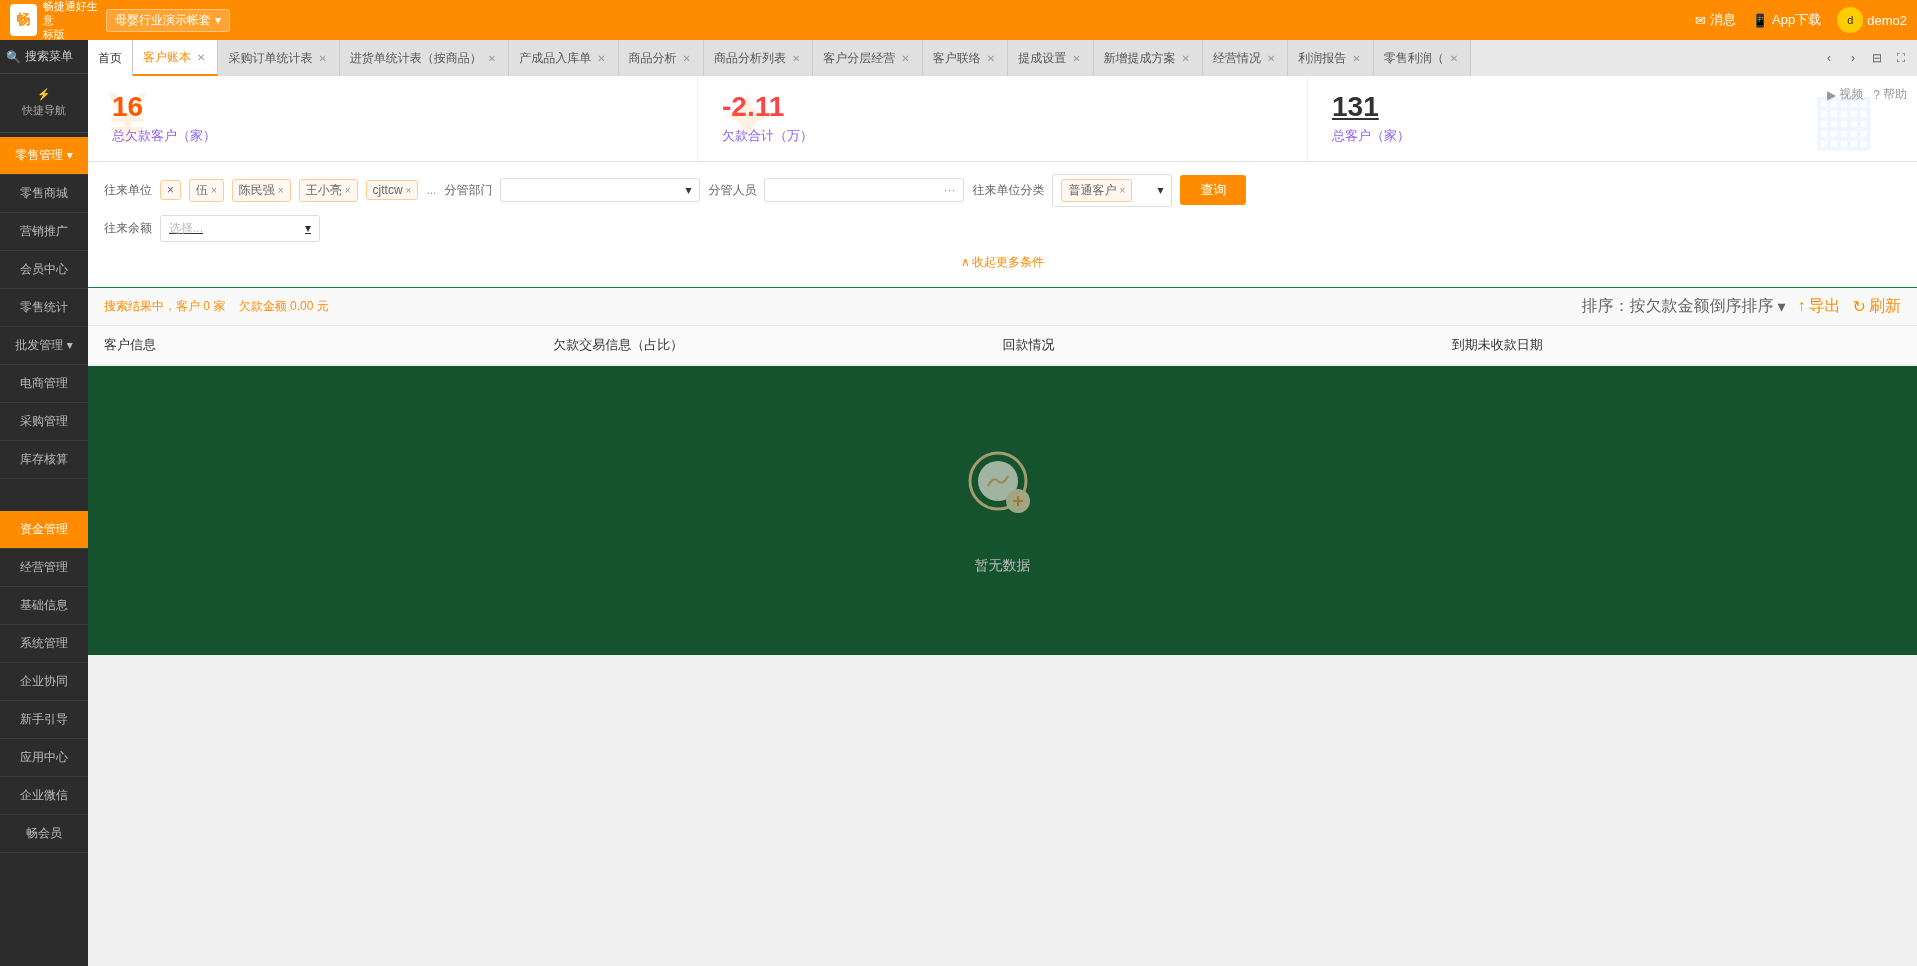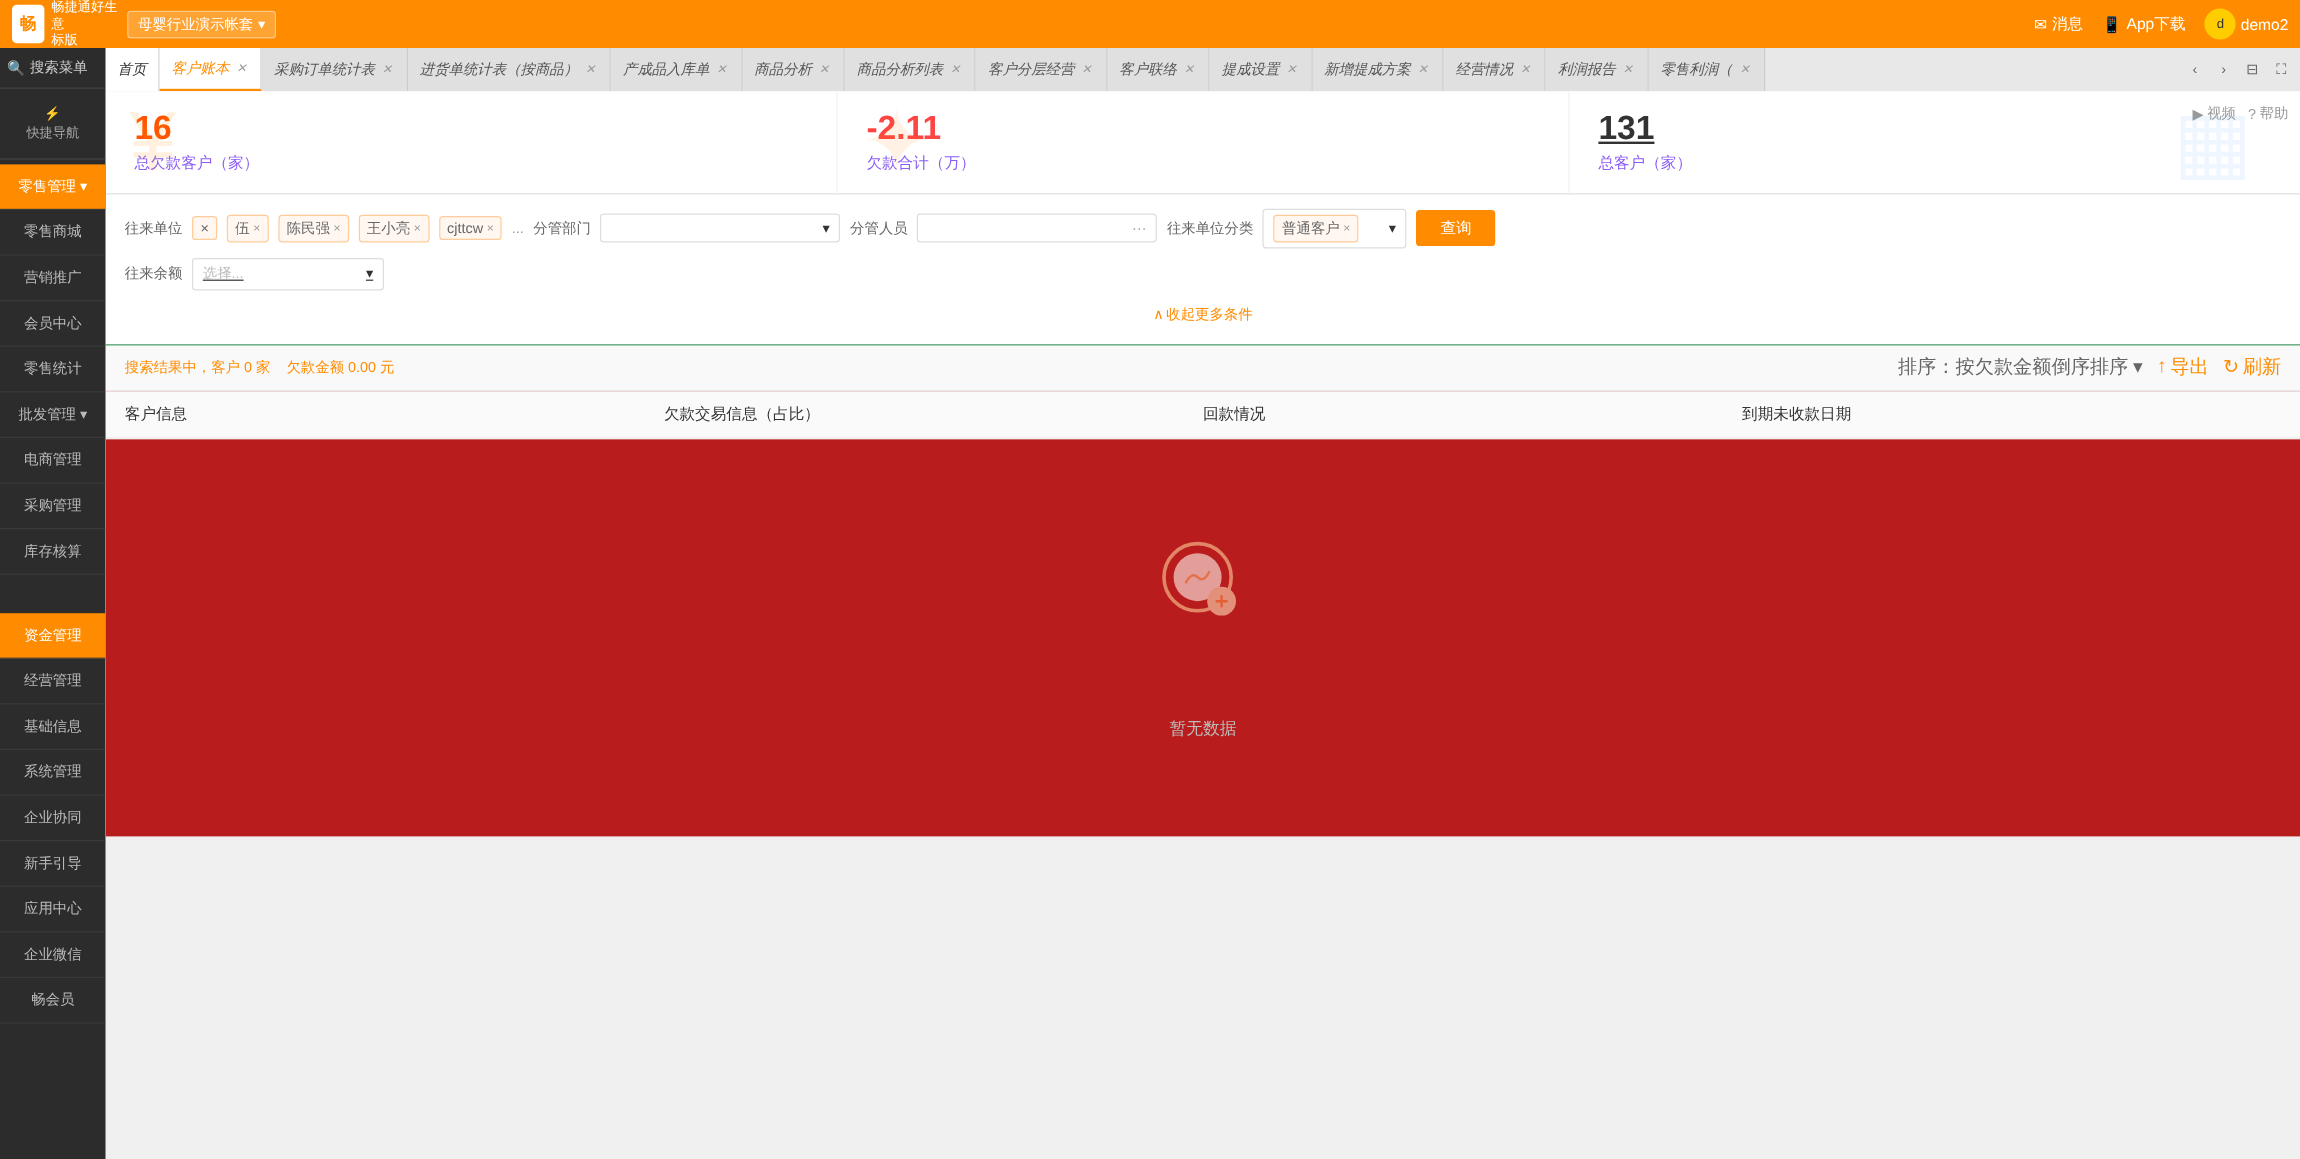--- a/index.html
+++ b/index.html
@@ -17,21 +17,21 @@
     
     .top-bar-logo { display: flex; align-items: center; gap: 6px; flex: 0 0 auto; width: 88px; }
     .logo-icon { width: 32px; height: 32px; background: white; border-radius: 4px; display: flex; align-items: center; justify-content: center; color: #ff8c00; font-size: 14px; font-weight: bold; }
     .logo-text { font-size: 11px; color: white; line-height: 1.3; }
     .top-bar-select { margin-left: 8px; background: rgba(255,255,255,0.2); border: 1px solid rgba(255,255,255,0.4); color: white; padding: 2px 8px; border-radius: 3px; cursor: pointer; display: flex; align-items: center; gap: 4px; }
     .top-bar-right { margin-left: auto; display: flex; align-items: center; gap: 16px; color: white; font-size: 13px; }
     .top-bar-right-item { display: flex; align-items: center; gap: 4px; cursor: pointer; }
     .avatar { width: 26px; height: 26px; border-radius: 50%; background: #ffcc00; display: flex; align-items: center; justify-content: center; color: #333; font-size: 11px; }
 
     
-    .tab { display: flex; align-items: center; padding: 0 10px; height: 36px; font-size: 12px; cursor: pointer; white-space: nowrap; border-right: 1px solid #ccc; gap: 4px; background: #e0e0e0; color: #555; flex-shrink: 0; font-style: italic; }
+    .tab { display: flex; align-items: center; padding: 0 10px; height: 36px; font-size: 12px; cursor: pointer; white-space: nowrap; border-right: 1px solid #ccc; gap: 4px; background: #e0e0e0; color: #555; flex-shrink: 0; }
     .tab.active { background: white; color: #ff8c00; border-bottom: 2px solid #ff8c00; }
     .tab.home { background: white; color: #333; }
     .tab-close { color: #999; font-size: 10px; cursor: pointer; padding: 0 2px; }
     .tabs-controls { display: flex; align-items: center; margin-left: auto; padding: 0 6px; gap: 4px; }
     .tabs-ctrl-btn { width: 20px; height: 20px; display: flex; align-items: center; justify-content: center; cursor: pointer; color: #666; font-size: 12px; }
 
     
     .sidebar-search { padding: 8px 6px; border-bottom: 1px solid #444; color: #ccc; font-size: 12px; display: flex; align-items: center; gap: 4px; cursor: pointer; }
     .sidebar-nav { padding: 6px 0; border-bottom: 1px solid #444; }
     .sidebar-nav-item { display: flex; align-items: center; justify-content: center; flex-direction: column; padding: 8px 4px; cursor: pointer; color: #aaa; font-size: 11px; gap: 2px; }
@@ -64,30 +64,30 @@
 
     
     .results-bar { display: flex; align-items: center; justify-content: space-between; padding: 8px 16px; background: #f9f9f9; border-bottom: 1px solid #e8e8e8; }
     .results-info { font-size: 12px; color: #666; }
     .results-info span { color: #ff8c00; }
     .results-actions { display: flex; align-items: center; gap: 12px; font-size: 16px; color: #666; }
     .results-sort { display: flex; align-items: center; gap: 4px; cursor: pointer; }
     .results-action-btn { display: flex; align-items: center; gap: 3px; cursor: pointer; color: #ff8c00; }
 
     
-    .data-table { width: 100%; background: #b91c1c; }
+    .data-table { width: 100%; background: #14532d; }
     .table-header { display: flex; padding: 10px 16px; border-bottom: 2px solid #f0f0f0; background: #fafafa; }
     .th { font-size: 13px; color: #333; font-weight: 500; }
     .th-1 { flex: 2; }
     .th-2 { flex: 2; }
     .th-3 { flex: 2; }
     .th-4 { flex: 2; }
 
     
-    .empty-state { display: flex; flex-direction: column; align-items: center; justify-content: center; padding: 80px 20px; color: #999; gap: 42px; }
+    .empty-state { display: flex; flex-direction: column; align-items: center; justify-content: center; padding: 80px 20px; color: #999; }
     .empty-icon { font-size: 80px; margin-bottom: 12px; color: #ffcc99; opacity: 0.6; }
     .empty-text { font-size: 14px; color: #bbb; }
 
     
     .query-btn { background: #ff8c00; color: white; border: none; padding: 6px 20px; border-radius: 3px; cursor: pointer; font-size: 13px; }
 
     
     .help-links { position: absolute; top: 10px; right: 10px; display: flex; gap: 10px; font-size: 12px; color: #999; }
     .help-link { display: flex; align-items: center; gap: 3px; cursor: pointer; }
 

